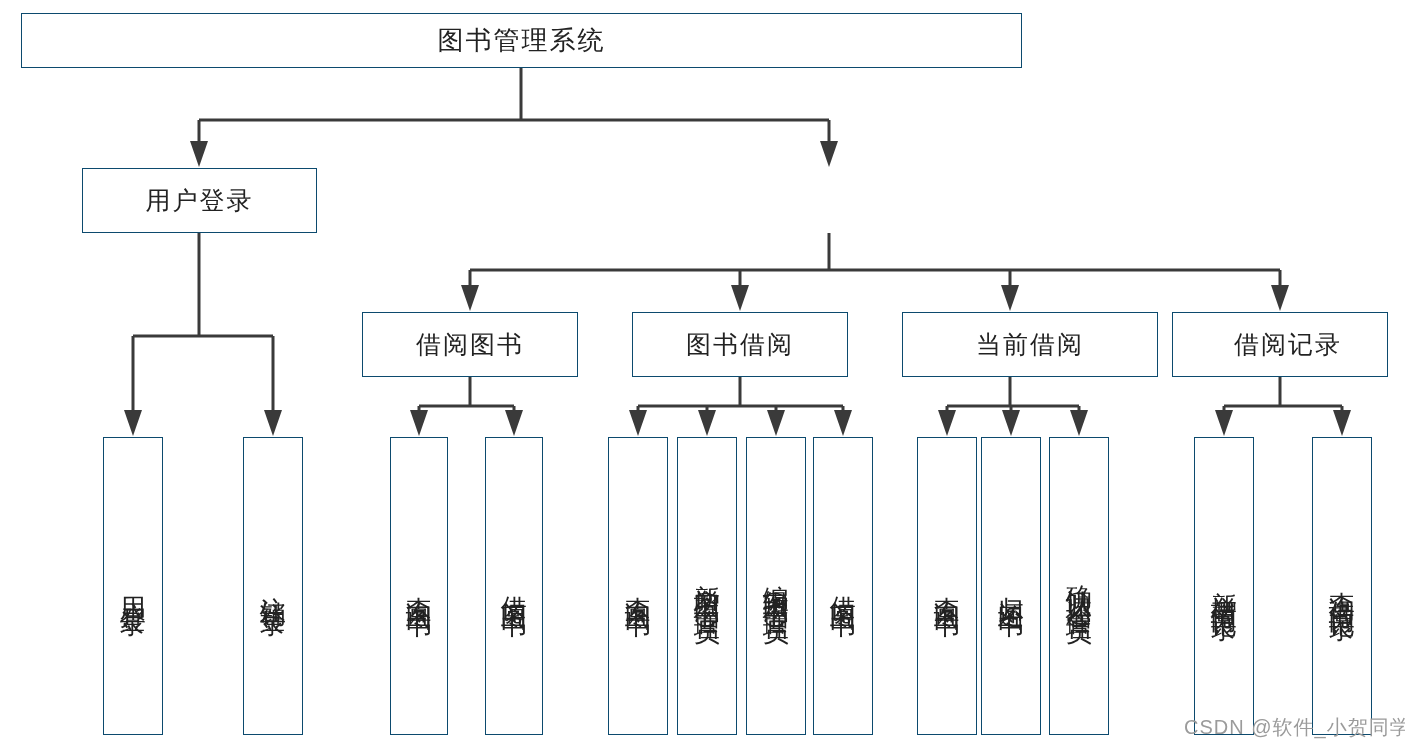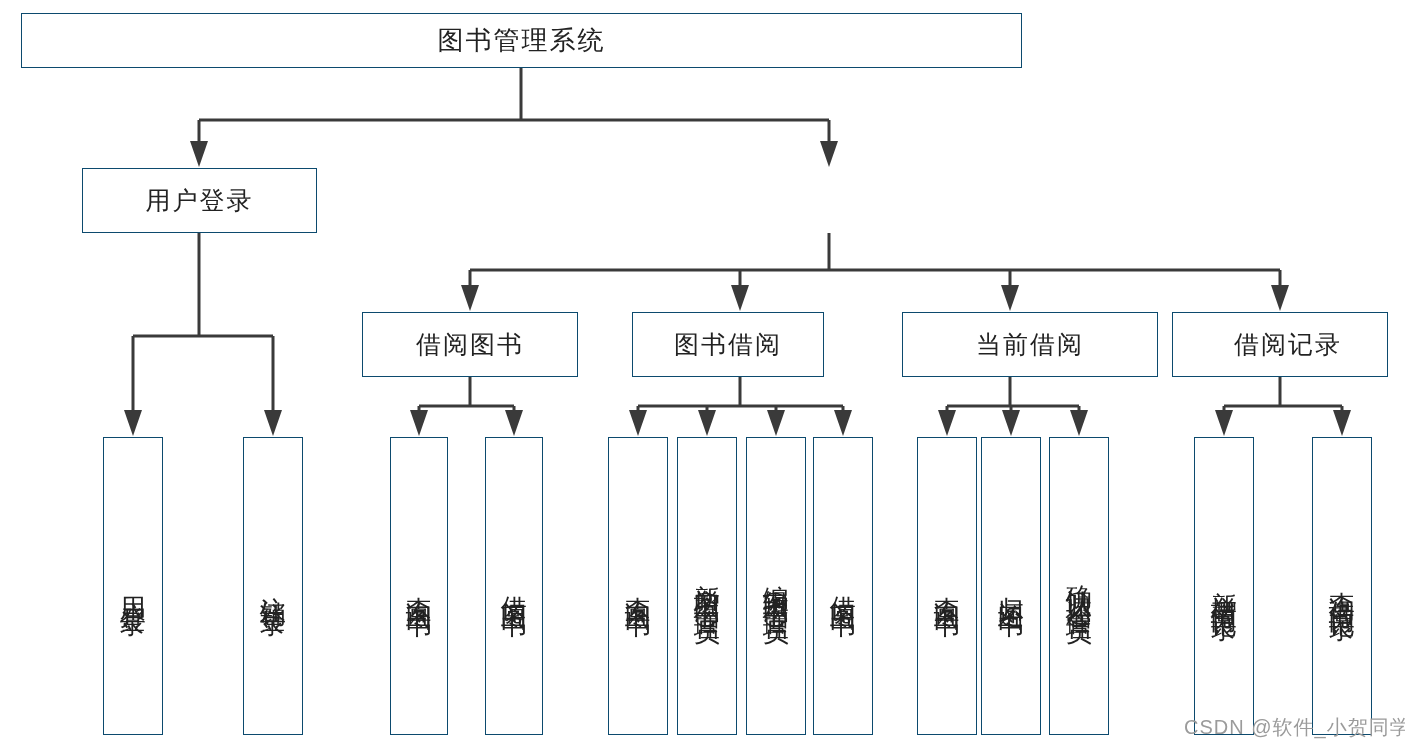--- a/index.html
+++ b/index.html
@@ -117,21 +117,21 @@
     <span>图书管理系统</span>
   </div>
 
   <div class="node hlabel" style="left:82px; top:168px; width:235px; height:65px;">
     <span>用户登录</span>
   </div>
 
   <div class="node hlabel" style="left:362px; top:312px; width:216px; height:65px;">
     <span>借阅图书</span>
   </div>
-  <div class="node hlabel" style="left:632px; top:312px; width:192px; height:65px;">
+  <div class="node hlabel" style="left:632px; top:312px; width:216px; height:65px;">
     <span>图书借阅</span>
   </div>
   <div class="node hlabel" style="left:902px; top:312px; width:256px; height:65px;">
     <span>当前借阅</span>
   </div>
   <div class="node hlabel" style="left:1172px; top:312px; width:216px; height:65px;padding-left:16px;">
     <span>借阅记录</span>
   </div>
 
   <div class="node leaf" style="left:103px; top:437px; width:60px; height:298px;">

